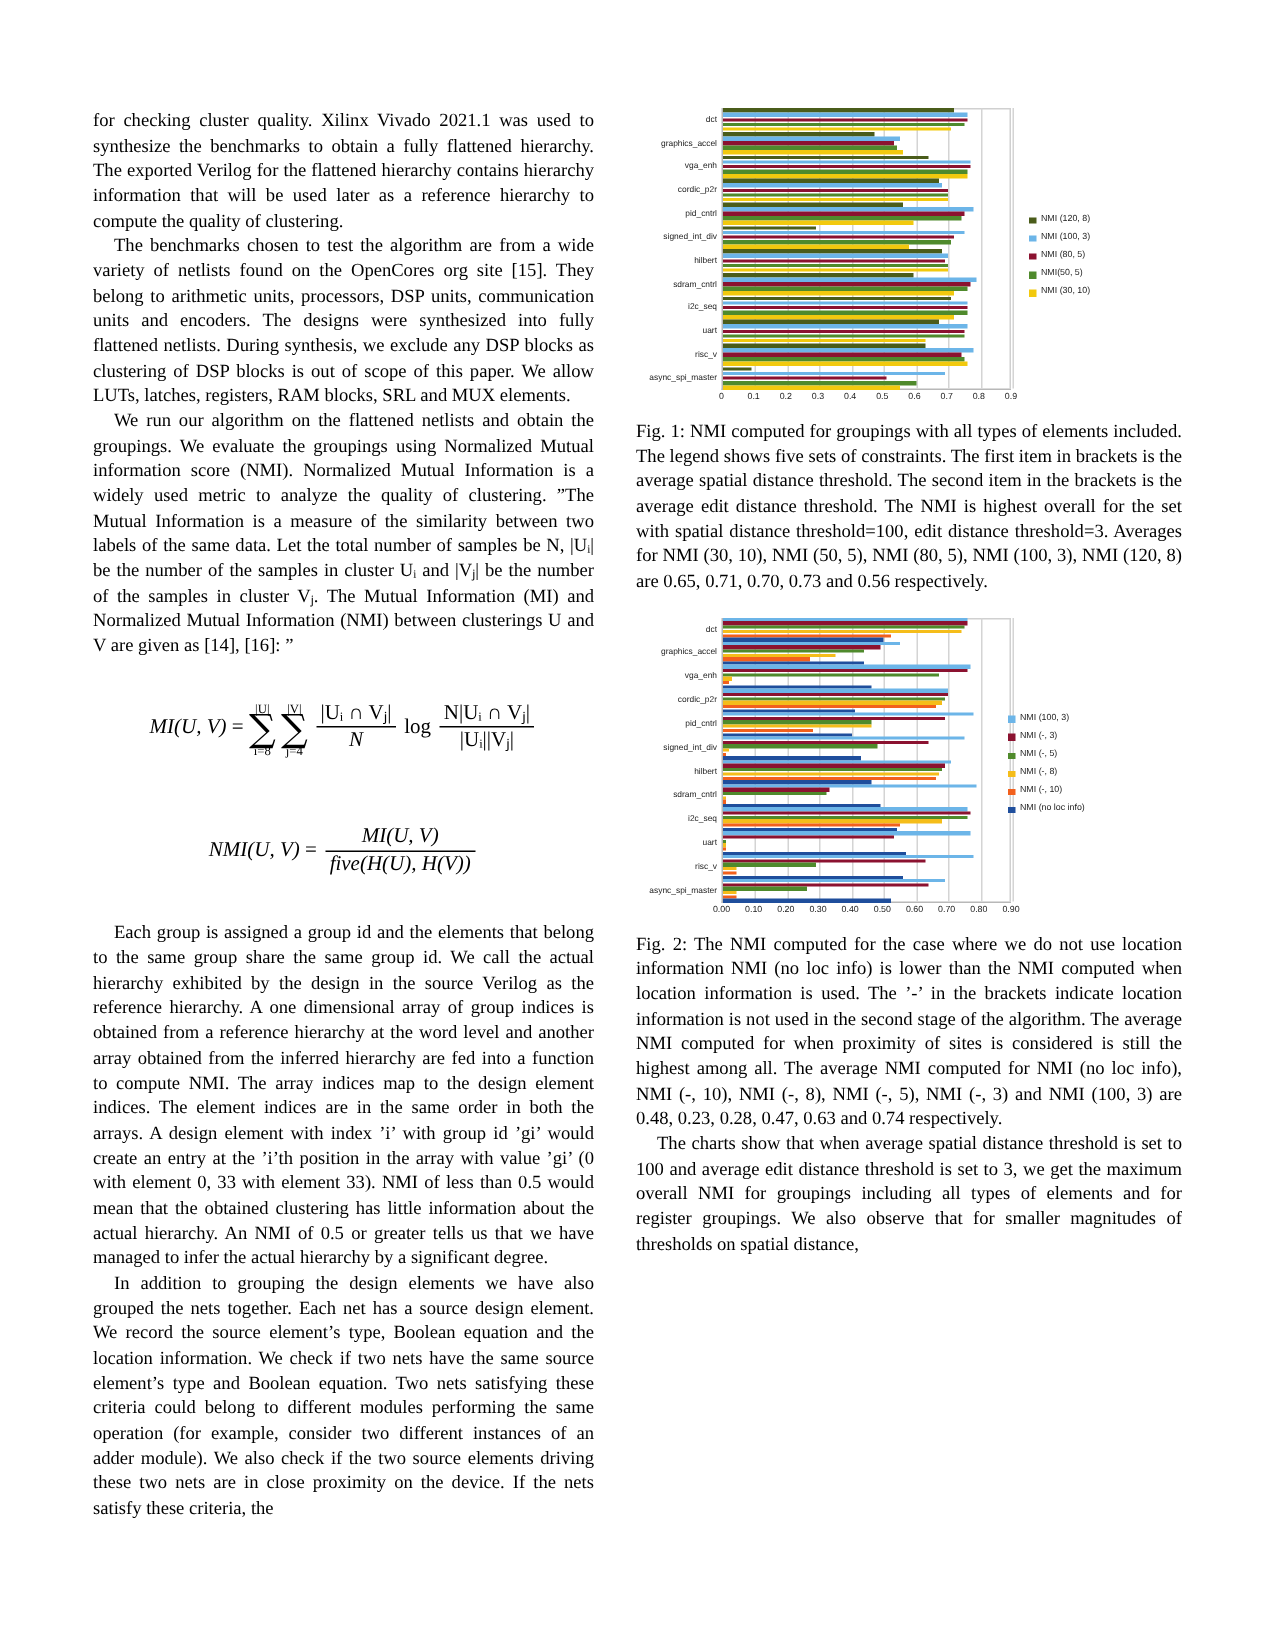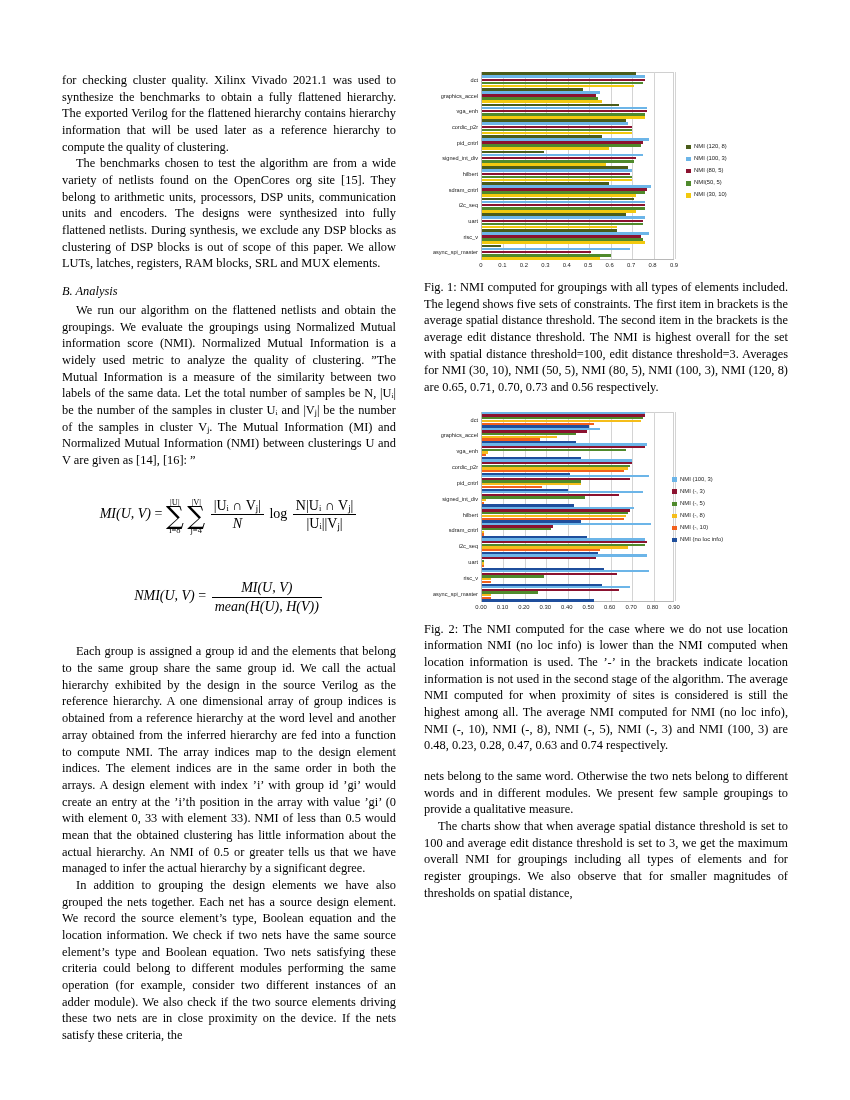--- a/index.html
+++ b/index.html
@@ -159,21 +159,20 @@
 </head>
 <body>
 
 <div class="page">
   <div class="columns">
 
     <div class="col">
       <p class="body noindent">for checking cluster quality. Xilinx Vivado 2021.1 was used to synthesize the benchmarks to obtain a fully flattened hierarchy. The exported Verilog for the flattened hierarchy contains hierarchy information that will be used later as a reference hierarchy to compute the quality of clustering.</p>
       <p class="body">The benchmarks chosen to test the algorithm are from a wide variety of netlists found on the OpenCores org site [15]. They belong to arithmetic units, processors, DSP units, communication units and encoders. The designs were synthesized into fully flattened netlists. During synthesis, we exclude any DSP blocks as clustering of DSP blocks is out of scope of this paper. We allow LUTs, latches, registers, RAM blocks, SRL and MUX elements.</p>
 
-      <h4 class="sec">B.  Analysis</h4>
       <p class="body">We run our algorithm on the flattened netlists and obtain the groupings. We evaluate the groupings using Normalized Mutual information score (NMI). Normalized Mutual Information is a widely used metric to analyze the quality of clustering. ”The Mutual Information is a measure of the similarity between two labels of the same data. Let the total number of samples be N, |Uᵢ| be the number of the samples in cluster Uᵢ and |Vⱼ| be the number of the samples in cluster Vⱼ. The Mutual Information (MI) and Normalized Mutual Information (NMI) between clusterings U and V are given as [14], [16]: ”</p>
 
       <div class="eq eqline">
         <span class="mathvar">MI(U, V)</span>
         <span>=</span>
         <span class="sumblk">
           <span class="lim-top">|U|</span>
           <span class="sigma">∑</span>
           <span class="lim-bot">i=8</span>
         </span>
@@ -191,21 +190,21 @@
           <span class="num">N|Uᵢ ∩ Vⱼ|</span>
           <span class="den">|Uᵢ||Vⱼ|</span>
         </span>
       </div>
 
       <div class="eq eq2 eqline">
         <span class="mathvar">NMI(U, V)</span>
         <span>=</span>
         <span class="frac">
           <span class="num mathvar">MI(U, V)</span>
-          <span class="den mathvar">mean(H(U), H(V))</span>
+          <span class="den mathvar">five(H(U), H(V))</span>
         </span>
       </div>
 
       <p class="body">Each group is assigned a group id and the elements that belong to the same group share the same group id. We call the actual hierarchy exhibited by the design in the source Verilog as the reference hierarchy. A one dimensional array of group indices is obtained from a reference hierarchy at the word level and another array obtained from the inferred hierarchy are fed into a function to compute NMI. The array indices map to the design element indices. The element indices are in the same order in both the arrays. A design element with index ’i’ with group id ’gi’ would create an entry at the ’i’th position in the array with value ’gi’ (0 with element 0, 33 with element 33). NMI of less than 0.5 would mean that the obtained clustering has little information about the actual hierarchy. An NMI of 0.5 or greater tells us that we have managed to infer the actual hierarchy by a significant degree.</p>
       <p class="body">In addition to grouping the design elements we have also grouped the nets together. Each net has a source design element. We record the source element’s type, Boolean equation and the location information. We check if two nets have the same source element’s type and Boolean equation. Two nets satisfying these criteria could belong to different modules performing the same operation (for example, consider two different instances of an adder module). We also check if the two source elements driving these two nets are in close proximity on the device. If the nets satisfy these criteria, the</p>
     </div>
 
     <div class="col">
 
       <div class="chart-box" id="chart-fig1">
@@ -471,18 +470,17 @@
               <span>NMI (-, 10)</span>
             </div>
             <div class="lrow">
               <span class="swatch" style="background: rgb(31, 78, 156);"></span>
               <span>NMI (no loc info)</span>
             </div>
           </div>
         </div>
       <p class="figcap">Fig. 2: The NMI computed for the case where we do not use location information NMI (no loc info) is lower than the NMI computed when location information is used. The ’-’ in the brackets indicate location information is not used in the second stage of the algorithm. The average NMI computed for when proximity of sites is considered is still the highest among all. The average NMI computed for NMI (no loc info), NMI (-, 10), NMI (-, 8), NMI (-, 5), NMI (-, 3) and NMI (100, 3) are 0.48, 0.23, 0.28, 0.47, 0.63 and 0.74 respectively.</p>
 
-      <p class="body noindent" style="margin-top:14px">nets belong to the same word. Otherwise the two nets belong to different words and in different modules. We present few sample groupings to provide a qualitative measure.</p>
       <p class="body">The charts show that when average spatial distance threshold is set to 100 and average edit distance threshold is set to 3, we get the maximum overall NMI for groupings including all types of elements and for register groupings. We also observe that for smaller magnitudes of thresholds on spatial distance,</p>
     </div>
 
   </div>
 </div>
 
 </body></html>

